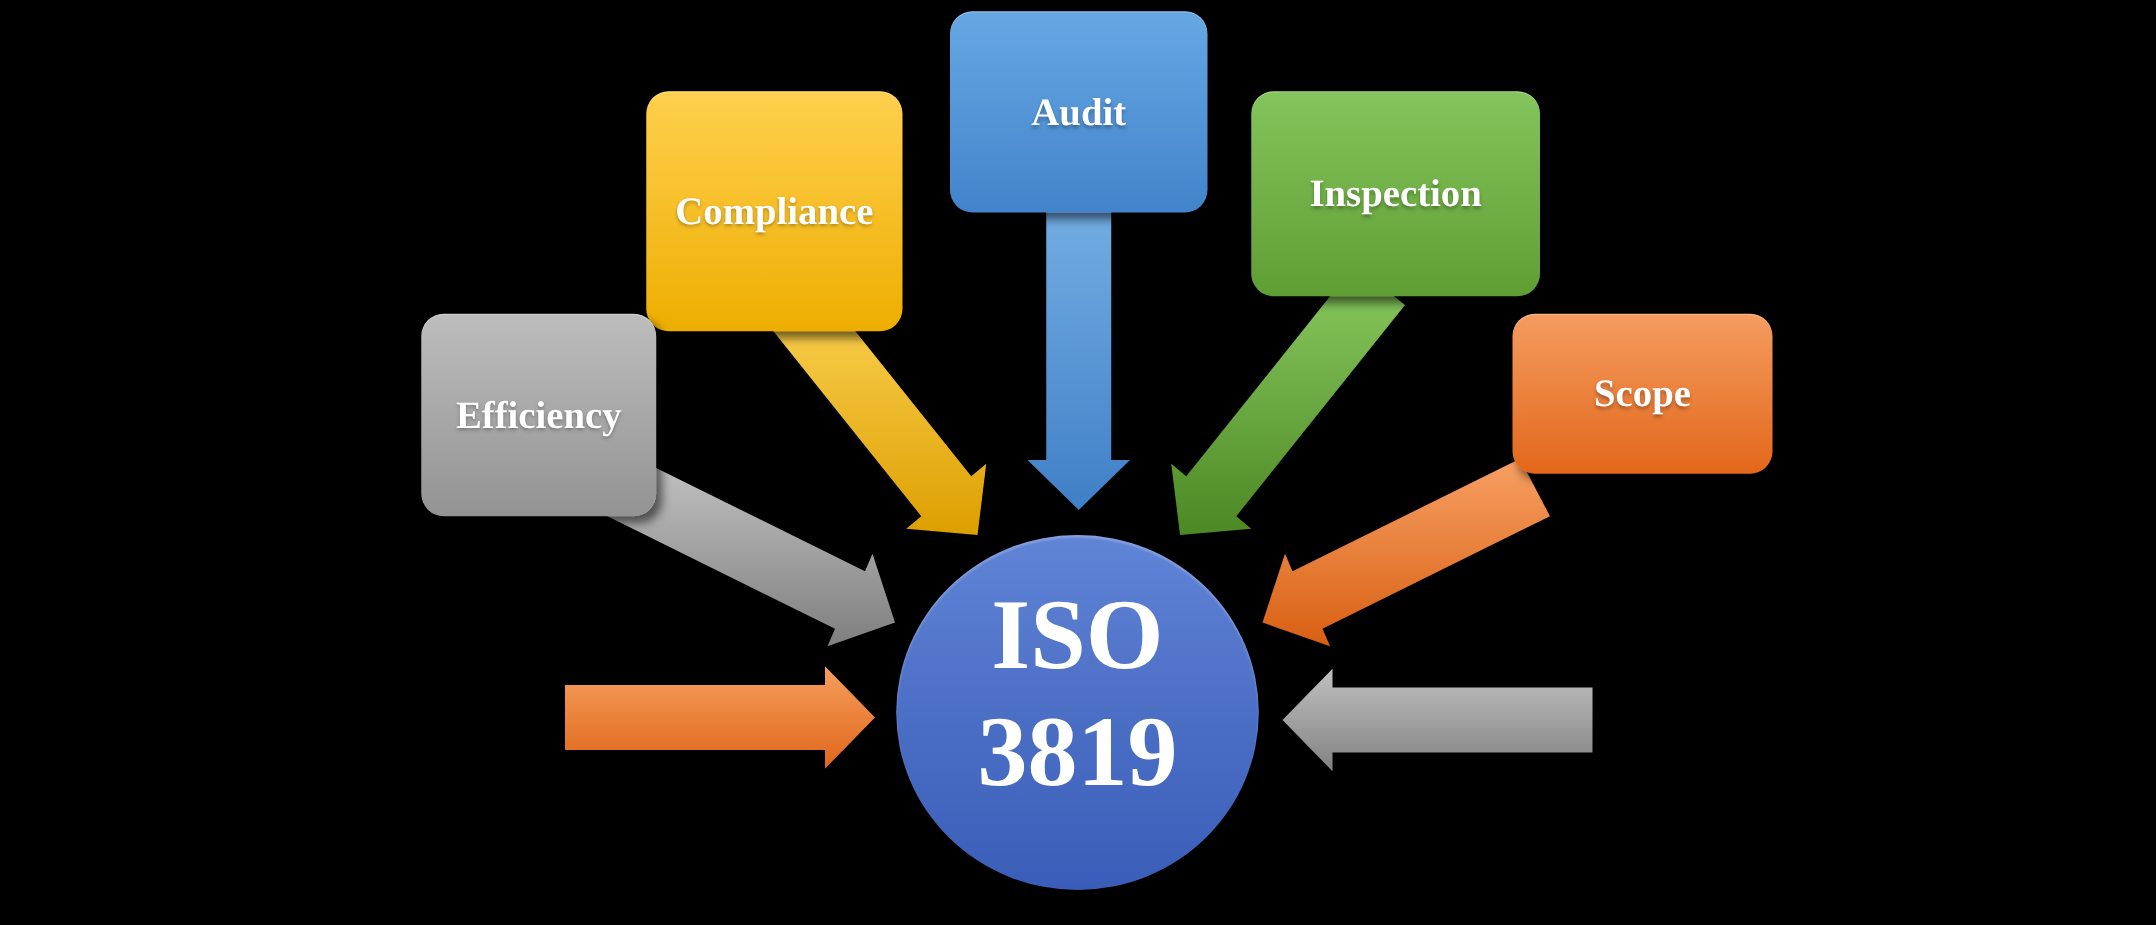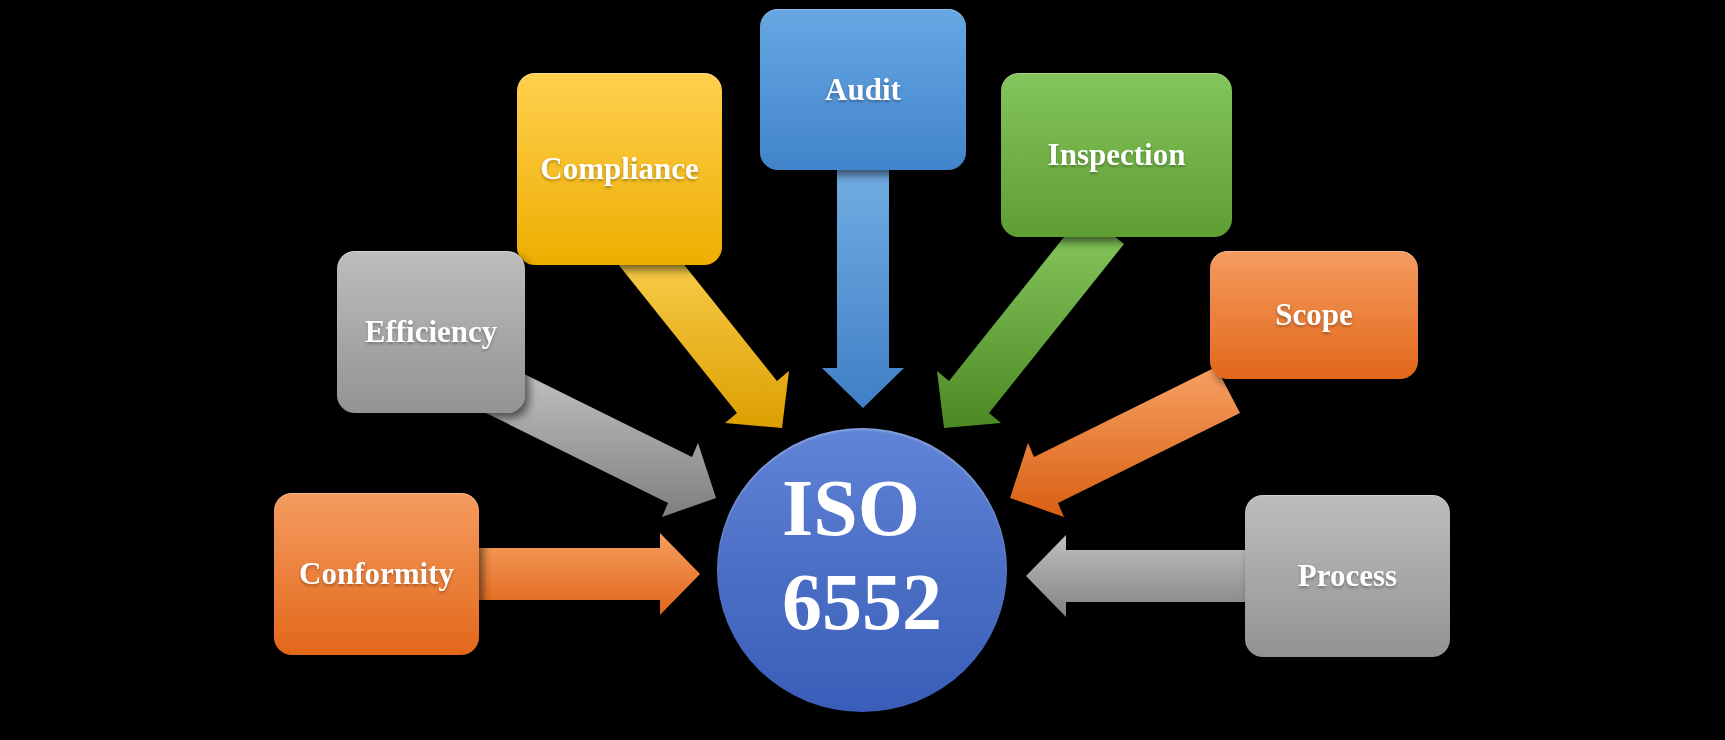--- a/index.html
+++ b/index.html
@@ -21,21 +21,21 @@
   .node-scope      {left:1179px;top:251px;width:208px;height:128px;background:linear-gradient(180deg,#f59c60,#e2671a);margin-left:31px;}
   .node-conformity {left:274px; top:493px;width:205px;height:162px;background:linear-gradient(180deg,#f59c60,#e2671a);}
   .node-process    {left:1245px;top:495px;width:205px;height:162px;background:linear-gradient(180deg,#bdbdbd,#939393);}
   .center-circle{
     position:absolute;left:717px;top:428px;width:290px;height:284px;border-radius:50%;
     background:linear-gradient(180deg,#6084d6 0%,#4a6dc4 55%,#3a5db9 100%);
     display:flex;flex-direction:column;align-items:center;justify-content:center;
     color:#ffffff;font-weight:bold;font-size:80px;line-height:94px;
     box-shadow:inset 0 2px 2px rgba(255,255,255,0.25), 5px 6px 10px rgba(0,0,0,0.6);
   }
-  .center-circle .lines{margin-top:-30px;text-align:left;}
+  .center-circle .lines{margin-top:-30px;text-align:center;}
 </style>
 </head>
 <body>
 
 <div class="stage">
 
   <svg class="arrows" viewBox="0 0 1725 740" aria-hidden="true">
     <defs>
       <linearGradient id="gAudit" gradientUnits="userSpaceOnUse" x1="0" y1="160" x2="0" y2="408">
         <stop offset="0" stop-color="#74aee3"></stop>
@@ -84,27 +84,21 @@
   </div>
   <div class="node node-inspection">
     <span>Inspection</span>
   </div>
   <div class="node node-efficiency">
     <span>Efficiency</span>
   </div>
   <div class="node node-scope">
     <span>Scope</span>
   </div>
-  <div class="node node-conformity">
-    <span>Conformity</span>
-  </div>
-  <div class="node node-process">
-    <span>Process</span>
-  </div>
 
   <div class="center-circle">
     <div class="lines">
       <div>ISO</div>
-      <div>6552</div>
+      <div>3819</div>
     </div>
   </div>
 
 </div>
 
 </body></html>

